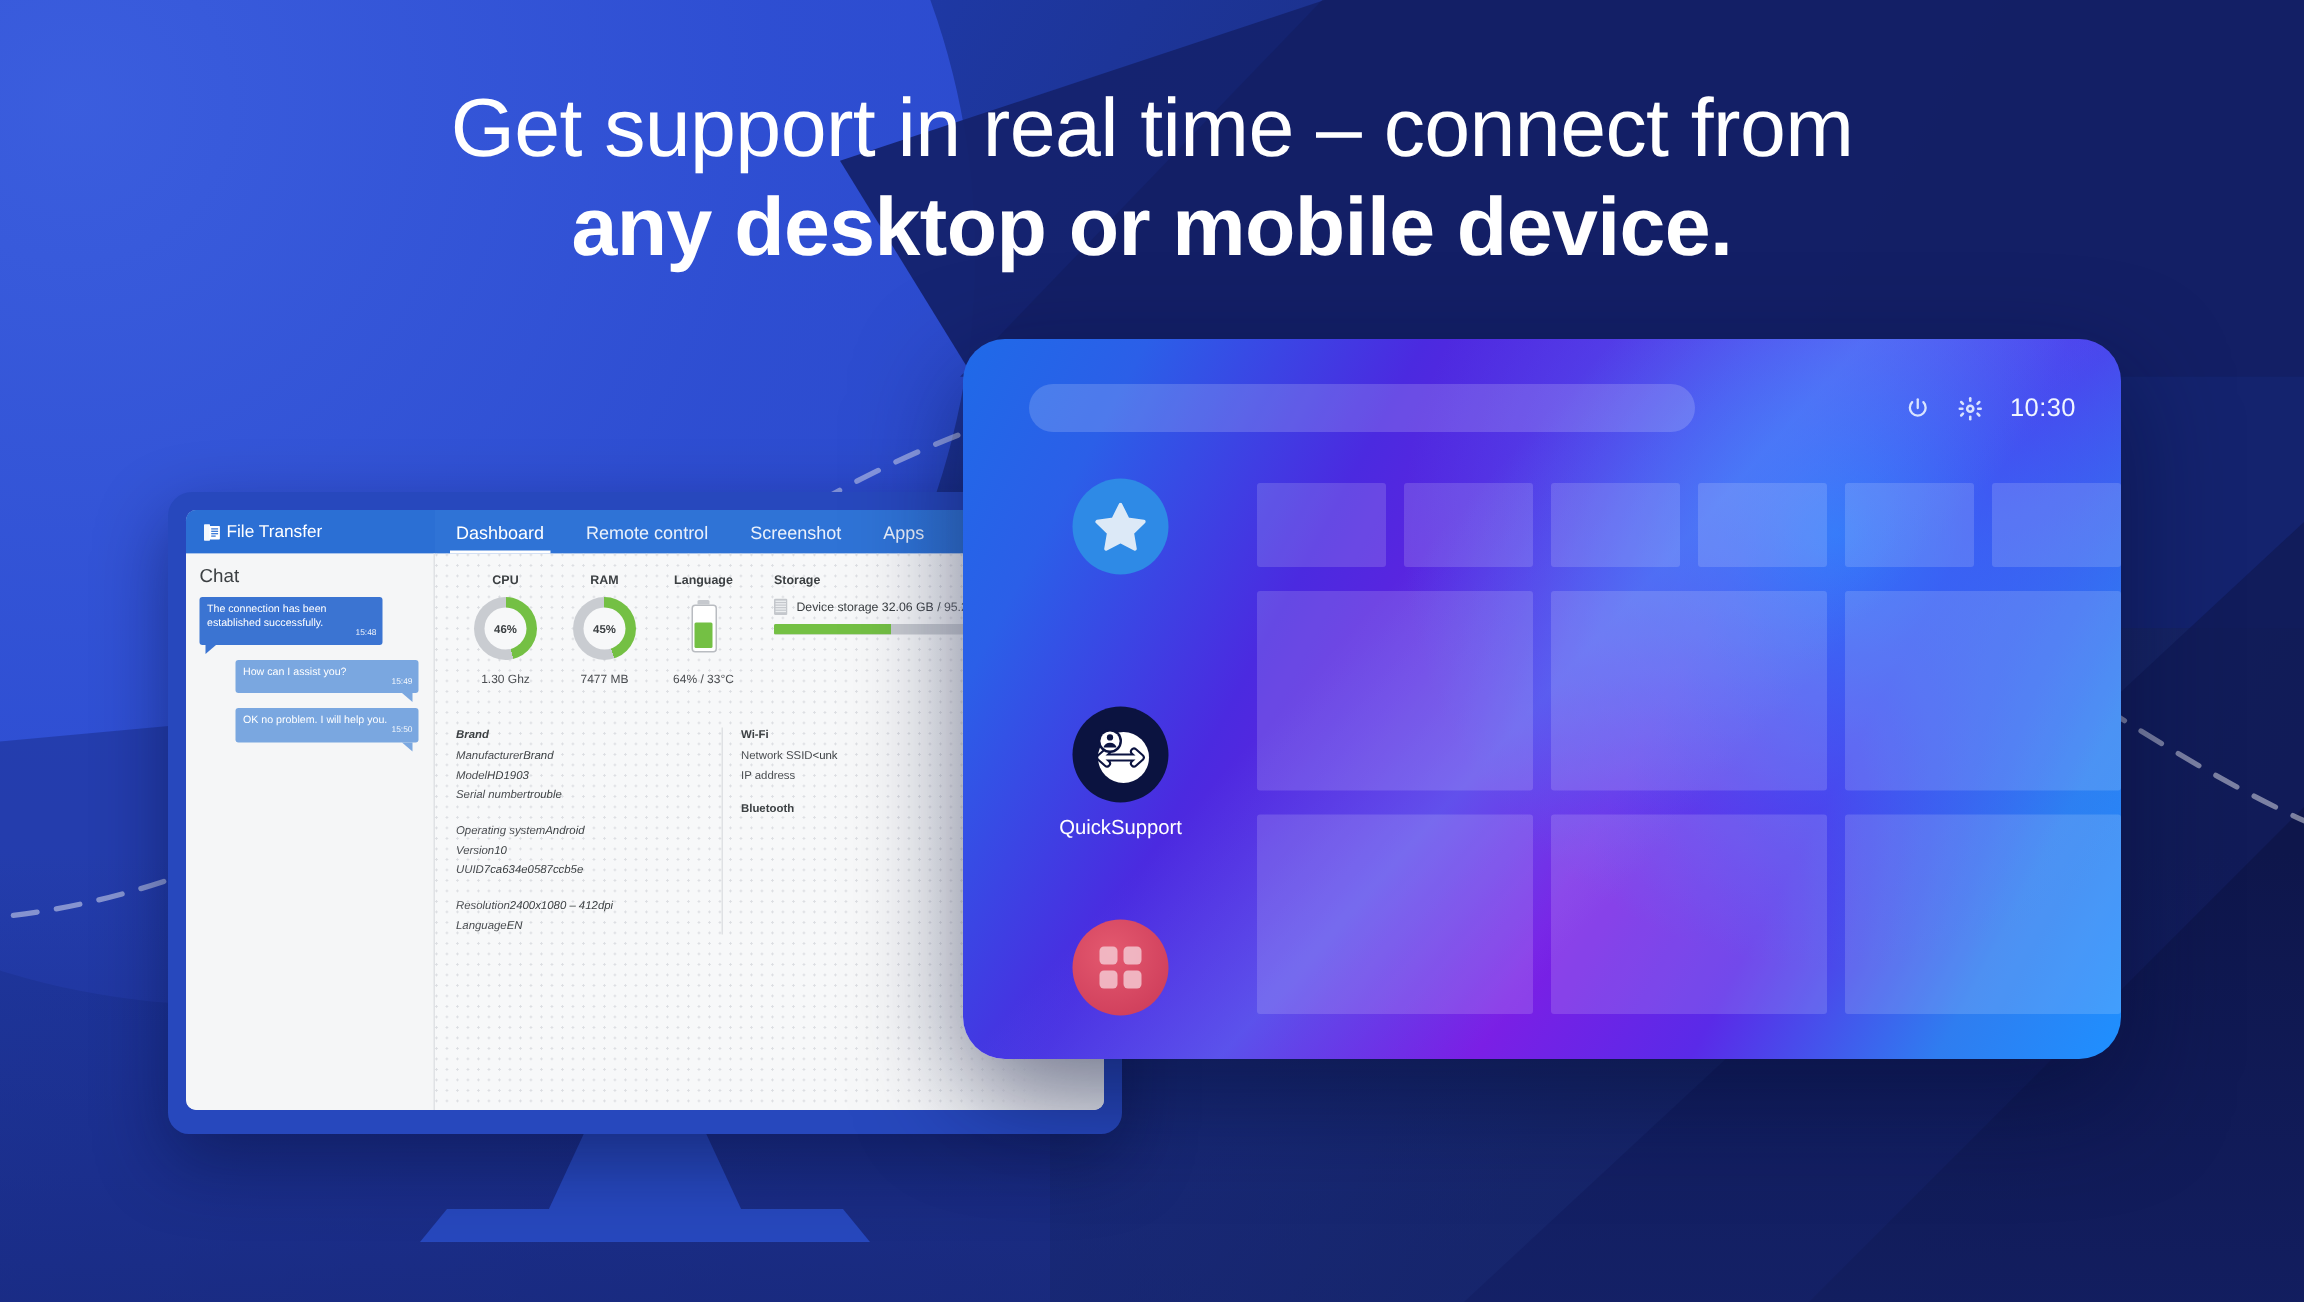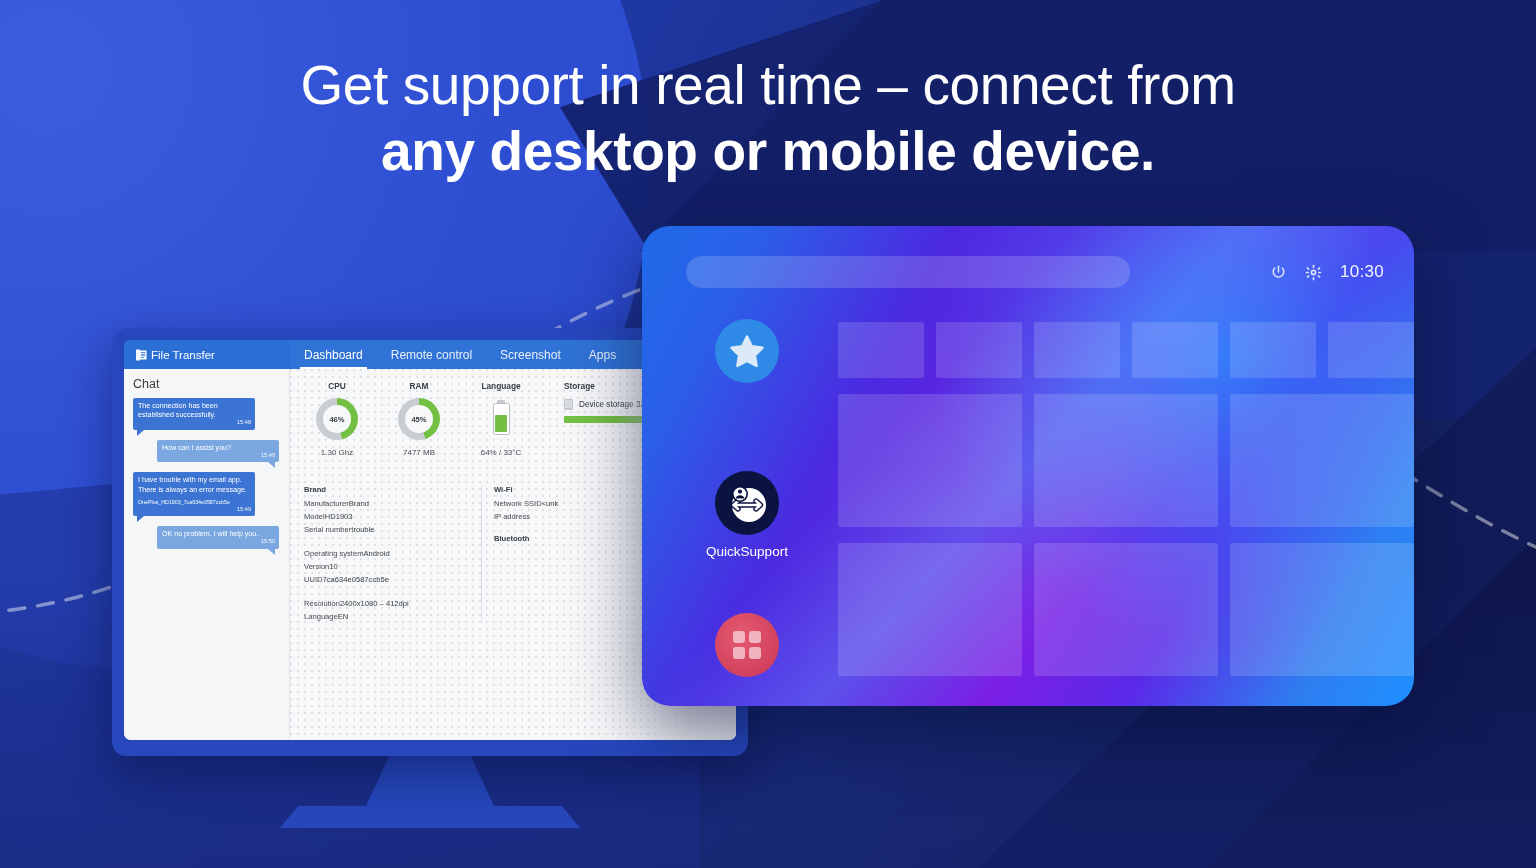--- a/index.html
+++ b/index.html
@@ -224,21 +224,21 @@
   
   .dash-col {
     flex: 1;
     background:
       radial-gradient(circle at 1px 1px, #dcdee2 .7px, transparent .8px) 0 0 / 7px 7px,
       #f7f8f9;
     padding: 12px 0 0 0;
     position: relative;
     overflow: hidden;
   }
-  .metrics { display: flex; padding: 0 0 0 14px; gap: 16px; }
+  .metrics { display: flex; padding: 0 0 0 14px; gap: 0; }
   .metric { width: 66px; text-align: center; }
   .metric .m-lbl { font-size: 8.3px; color: #3c4043; font-weight: 700; margin-bottom: 7px; }
   .donut {
     width: 42px; height: 42px; margin: 0 auto;
     border-radius: 50%;
     display: flex; align-items: center; justify-content: center;
     position: relative;
   }
   .donut::after {
     content:""; position:absolute; inset:7px; background:#f7f8f9; border-radius:50%;
@@ -263,21 +263,21 @@
   .storage { margin-left: 14px; flex: 1; min-width: 0; }
   .storage .m-lbl { font-size: 8.3px; color:#3c4043; font-weight:700; margin-bottom: 8px; }
   .storage .row { display:flex; align-items:center; gap:6px; }
   .hd-icon { width: 9px; height: 11px; flex:none; }
   .storage .stxt { font-size: 8.2px; color:#3c4043; white-space: nowrap; }
   .bar { margin-top: 6px; height: 7px; background: #c9ccd1; border-radius: 1px; width: 230px; overflow:hidden; }
   .bar .bfill { height: 100%; background: #74c044; }
 
   .info { display: flex; margin-top: 28px; padding-left: 14px; }
   .info-col { font-size: 7.6px; color: #3c4043; }
-  .info-col.left { width: 178px; border-right: 1px solid #dfe1e4; padding-right: 7px; }
+  .info-col.left { width: 178px; border-right: 1px solid #dfe1e4; padding-right: 7px; font-style: italic; }
   .info-col.right { padding-left: 12px; width: 190px; }
   .info-head { font-weight: 700; margin-bottom: 3px; }
   .kv { display:flex; line-height: 13px; white-space: nowrap; }
   .kv .k { color: #4a4d51; }
   .kv .v { color: #3c4043; }
   .gap { height: 11px; }
 
   .fade-right {
     position: absolute; right: 0; top: 0; bottom: 0; width: 120px;
     background: linear-gradient(to right, rgba(247,248,249,0) 0%, rgba(240,241,243,.95) 70%, #eef0f2 100%);
@@ -423,25 +423,20 @@
             <div class="bubble in">
               <span>The connection has been established successfully.</span>
               <span class="time">15:48</span>
             </div>
 
             <div class="bubble out">
               <span>How can I assist you?</span>
               <span class="time">15:49</span>
             </div>
 
-            <div class="bubble in">
-              <span>I have trouble with my email app. There is always an error message.</span>
-              <span class="devid">OnePlus_HD1903_7ca634e0587ccb5e</span>
-              <span class="time">15:49</span>
-            </div>
 
             <div class="bubble out">
               <span>OK no problem. I will help you.</span>
               <span class="time">15:50</span>
             </div>
           </div>
 
           <div class="dash-col">
 
             <div class="metrics">

